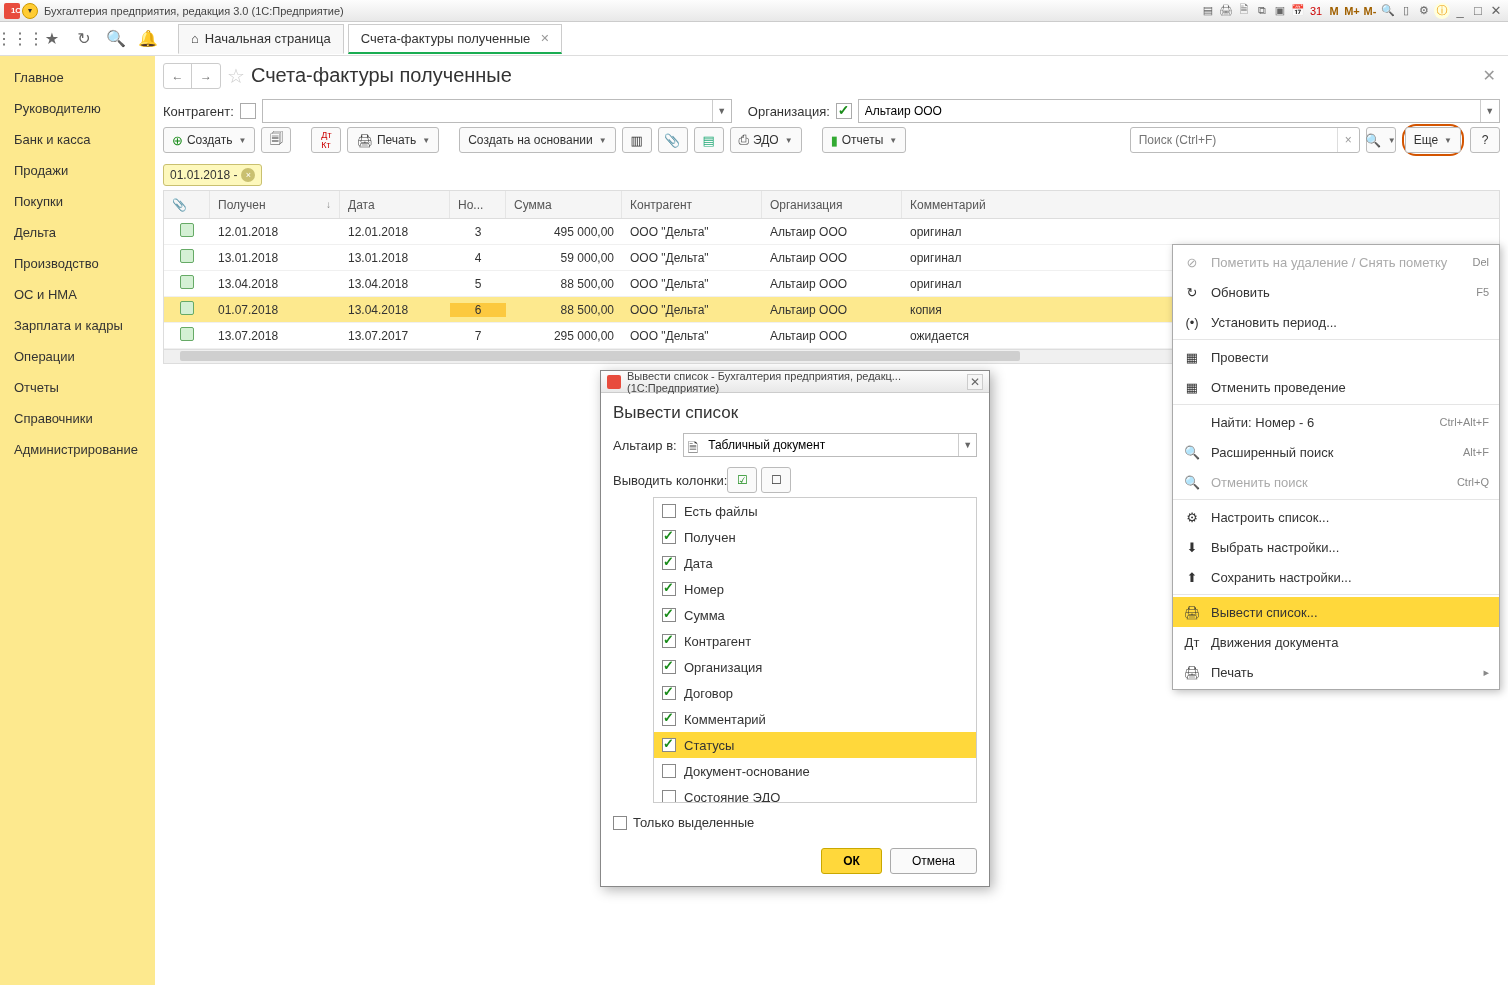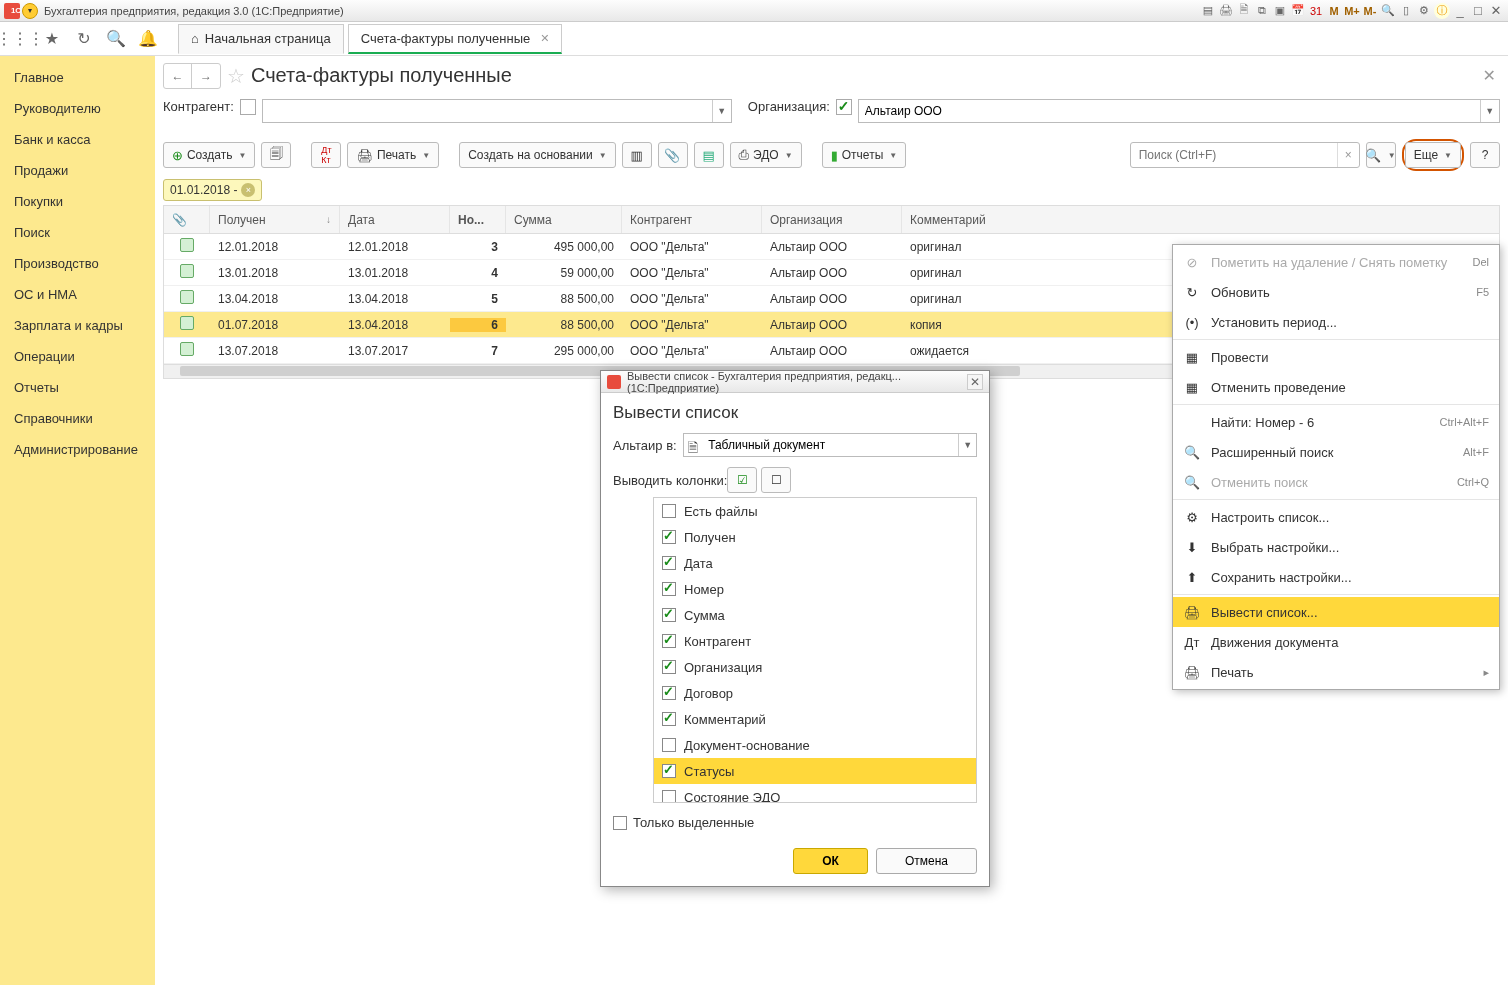--- a/index.html
+++ b/index.html
@@ -34,21 +34,21 @@
 .main { flex: 1; background: #fff; padding: 6px 8px 0 8px; position: relative; }
 .pagehead { display: flex; align-items: center; gap: 6px; margin-bottom: 10px; }
 .pagehead .navbtns { display: flex; border: 1px solid #ccc; border-radius: 3px; }
 .pagehead .navbtns span { width: 28px; height: 24px; display: inline-flex; align-items: center; justify-content: center; cursor: pointer; color: #666; }
 .pagehead .navbtns span:first-child { border-right: 1px solid #ccc; }
 .pagehead .star { font-size: 20px; color: #ccc; cursor: pointer; }
 .pagehead h1 { font-size: 20px; font-weight: normal; }
 .pagehead .closex { margin-left: auto; font-size: 16px; color: #999; cursor: pointer; padding: 4px; }
 
 
-.filterrow { display: flex; gap: 6px; margin-bottom: 16px; font-size: 13px; }
+.filterrow { display: flex; align-items: center; gap: 6px; margin-bottom: 1px; font-size: 13px; }
 .filterrow label { color: #333; }
 .filterrow .chk { width: 16px; height: 16px; border: 1px solid #aaa; display: inline-block; }
 .filterrow .chk.on { background: #fff; position: relative; }
 .filterrow .chk.on::after { content: "✓"; color: #1a8c1a; position: absolute; top: -2px; left: 1px; font-size: 14px; font-weight: bold; }
 .combo { display: flex; border: 1px solid #bbb; height: 24px; background: #fff; }
 .combo input { border: none; padding: 0 6px; font-size: 12px; outline: none; width: 100%; }
 .combo .dd { width: 20px; border-left: 1px solid #ccc; display: inline-flex; align-items: center; justify-content: center; font-size: 9px; color: #666; cursor: pointer; }
 
 
 .maintb { display: flex; align-items: center; gap: 6px; margin-bottom: 8px; }
@@ -69,21 +69,21 @@
 .tbl { width: 100%; border: 1px solid #ddd; }
 .tbl-head { display: flex; background: #f5f5f5; border-bottom: 1px solid #ddd; height: 28px; }
 .tbl-head > div { padding: 6px 8px; border-right: 1px solid #e5e5e5; font-size: 12px; color: #555; display: flex; align-items: center; gap: 4px; }
 .tbl-body .row { display: flex; height: 26px; align-items: center; border-bottom: 1px solid #f0f0f0; }
 .tbl-body .row > div { padding: 0 8px; font-size: 12px; }
 .tbl-body .row.sel { background: #fde98e; }
 .tbl-body .row.sel .c-num { background: #fcc93f; }
 .c-clip { width: 46px; text-align: center; }
 .c-rec { width: 130px; }
 .c-date { width: 110px; }
-.c-num { width: 56px; text-align: right; font-weight: bold; }
+.c-num { width: 56px; text-align: center; }
 .c-sum { width: 116px; text-align: right; }
 .c-ka { width: 140px; }
 .c-org { width: 140px; }
 .c-com { width: 100px; }
 .docicon { width: 14px; height: 14px; background: #d4f0d4; border: 1px solid #6a6; display: inline-block; border-radius: 2px; }
 .sortarr { font-size: 10px; color: #888; }
 .hscroll { height: 14px; background: #f0f0f0; border: 1px solid #ddd; border-top: none; position: relative; }
 .hscroll .thumb { position: absolute; left: 16px; top: 1px; height: 10px; width: 840px; background: #cfcfcf; border-radius: 2px; }
 
 
@@ -107,21 +107,21 @@
 .dlg-body h2 { font-size: 17px; font-weight: normal; margin-bottom: 10px; }
 .dlg-row { display: flex; align-items: center; gap: 6px; margin-bottom: 10px; font-size: 13px; }
 .colhdr { display: flex; align-items: center; justify-content: flex-start; font-size: 13px; margin-bottom: 4px; }
 .colhdr .btns { display: flex; gap: 4px; }
 .collist { border: 1px solid #ccc; max-height: 306px; overflow: auto; margin-left: 40px; }
 .collist .item { display: flex; align-items: center; gap: 8px; height: 26px; padding: 0 8px; font-size: 13px; cursor: pointer; }
 .collist .item.hl { background: #ffd83b; }
 .collist .cb { width: 14px; height: 14px; border: 1px solid #888; display: inline-block; position: relative; background: #fff; }
 .collist .cb.on::after { content: "✓"; color: #1a8c1a; position: absolute; top: -3px; left: 0; font-size: 13px; font-weight: bold; }
 .dlg-foot { display: flex; justify-content: flex-end; gap: 8px; padding: 8px 12px 12px; }
-.dlg-btn { height: 26px; padding: 0 28px; border: 1px solid #aaa; border-radius: 3px; background: #fafafa; cursor: pointer; font-size: 12px; }
+.dlg-btn { height: 26px; padding: 0 21px; border: 1px solid #aaa; border-radius: 3px; background: #fafafa; cursor: pointer; font-size: 12px; }
 .dlg-btn.primary { background: #ffd83b; border-color: #c9a800; font-weight: bold; }
 </style>
 </head>
 <body>
 
 <div class="titlebar">
   <span class="logo">1C</span>
   <span class="dd">▾</span>
   <span class="titlebar-title">Бухгалтерия предприятия, редакция 3.0  (1С:Предприятие)</span>
   <span class="titlebar-spacer"></span>
@@ -164,21 +164,21 @@
 </div>
 
 <div class="layout">
 
   <div class="leftnav" id="leftnav">
       <div>Главное</div>
       <div>Руководителю</div>
       <div>Банк и касса</div>
       <div>Продажи</div>
       <div>Покупки</div>
-      <div>Поиск</div>
+      <div>Дельта</div>
       <div>Производство</div>
       <div>ОС и НМА</div>
       <div>Зарплата и кадры</div>
       <div>Операции</div>
       <div>Отчеты</div>
       <div>Справочники</div>
       <div>Администрирование</div>
     </div>
 
   <div class="main">
@@ -495,27 +495,27 @@
           <span>Организация</span>
         </div>
         <div class="item">
           <span class="cb on"></span>
           <span>Договор</span>
         </div>
         <div class="item">
           <span class="cb on"></span>
           <span>Комментарий</span>
         </div>
+        <div class="item hl">
+          <span class="cb on"></span>
+          <span>Статусы</span>
+        </div>
         <div class="item">
           <span class="cb"></span>
           <span>Документ-основание</span>
-        </div>
-        <div class="item hl">
-          <span class="cb on"></span>
-          <span>Статусы</span>
         </div>
         <div class="item">
           <span class="cb"></span>
           <span>Состояние ЭДО</span>
         </div>
       </div>
     <div style="height:12px"></div>
     <div class="only" style="display:flex;align-items:center;gap:6px;font-size:13px">
       <span class="cb" style="width:14px;height:14px;border:1px solid #888;display:inline-block"></span>
       <span>Только выделенные</span>

